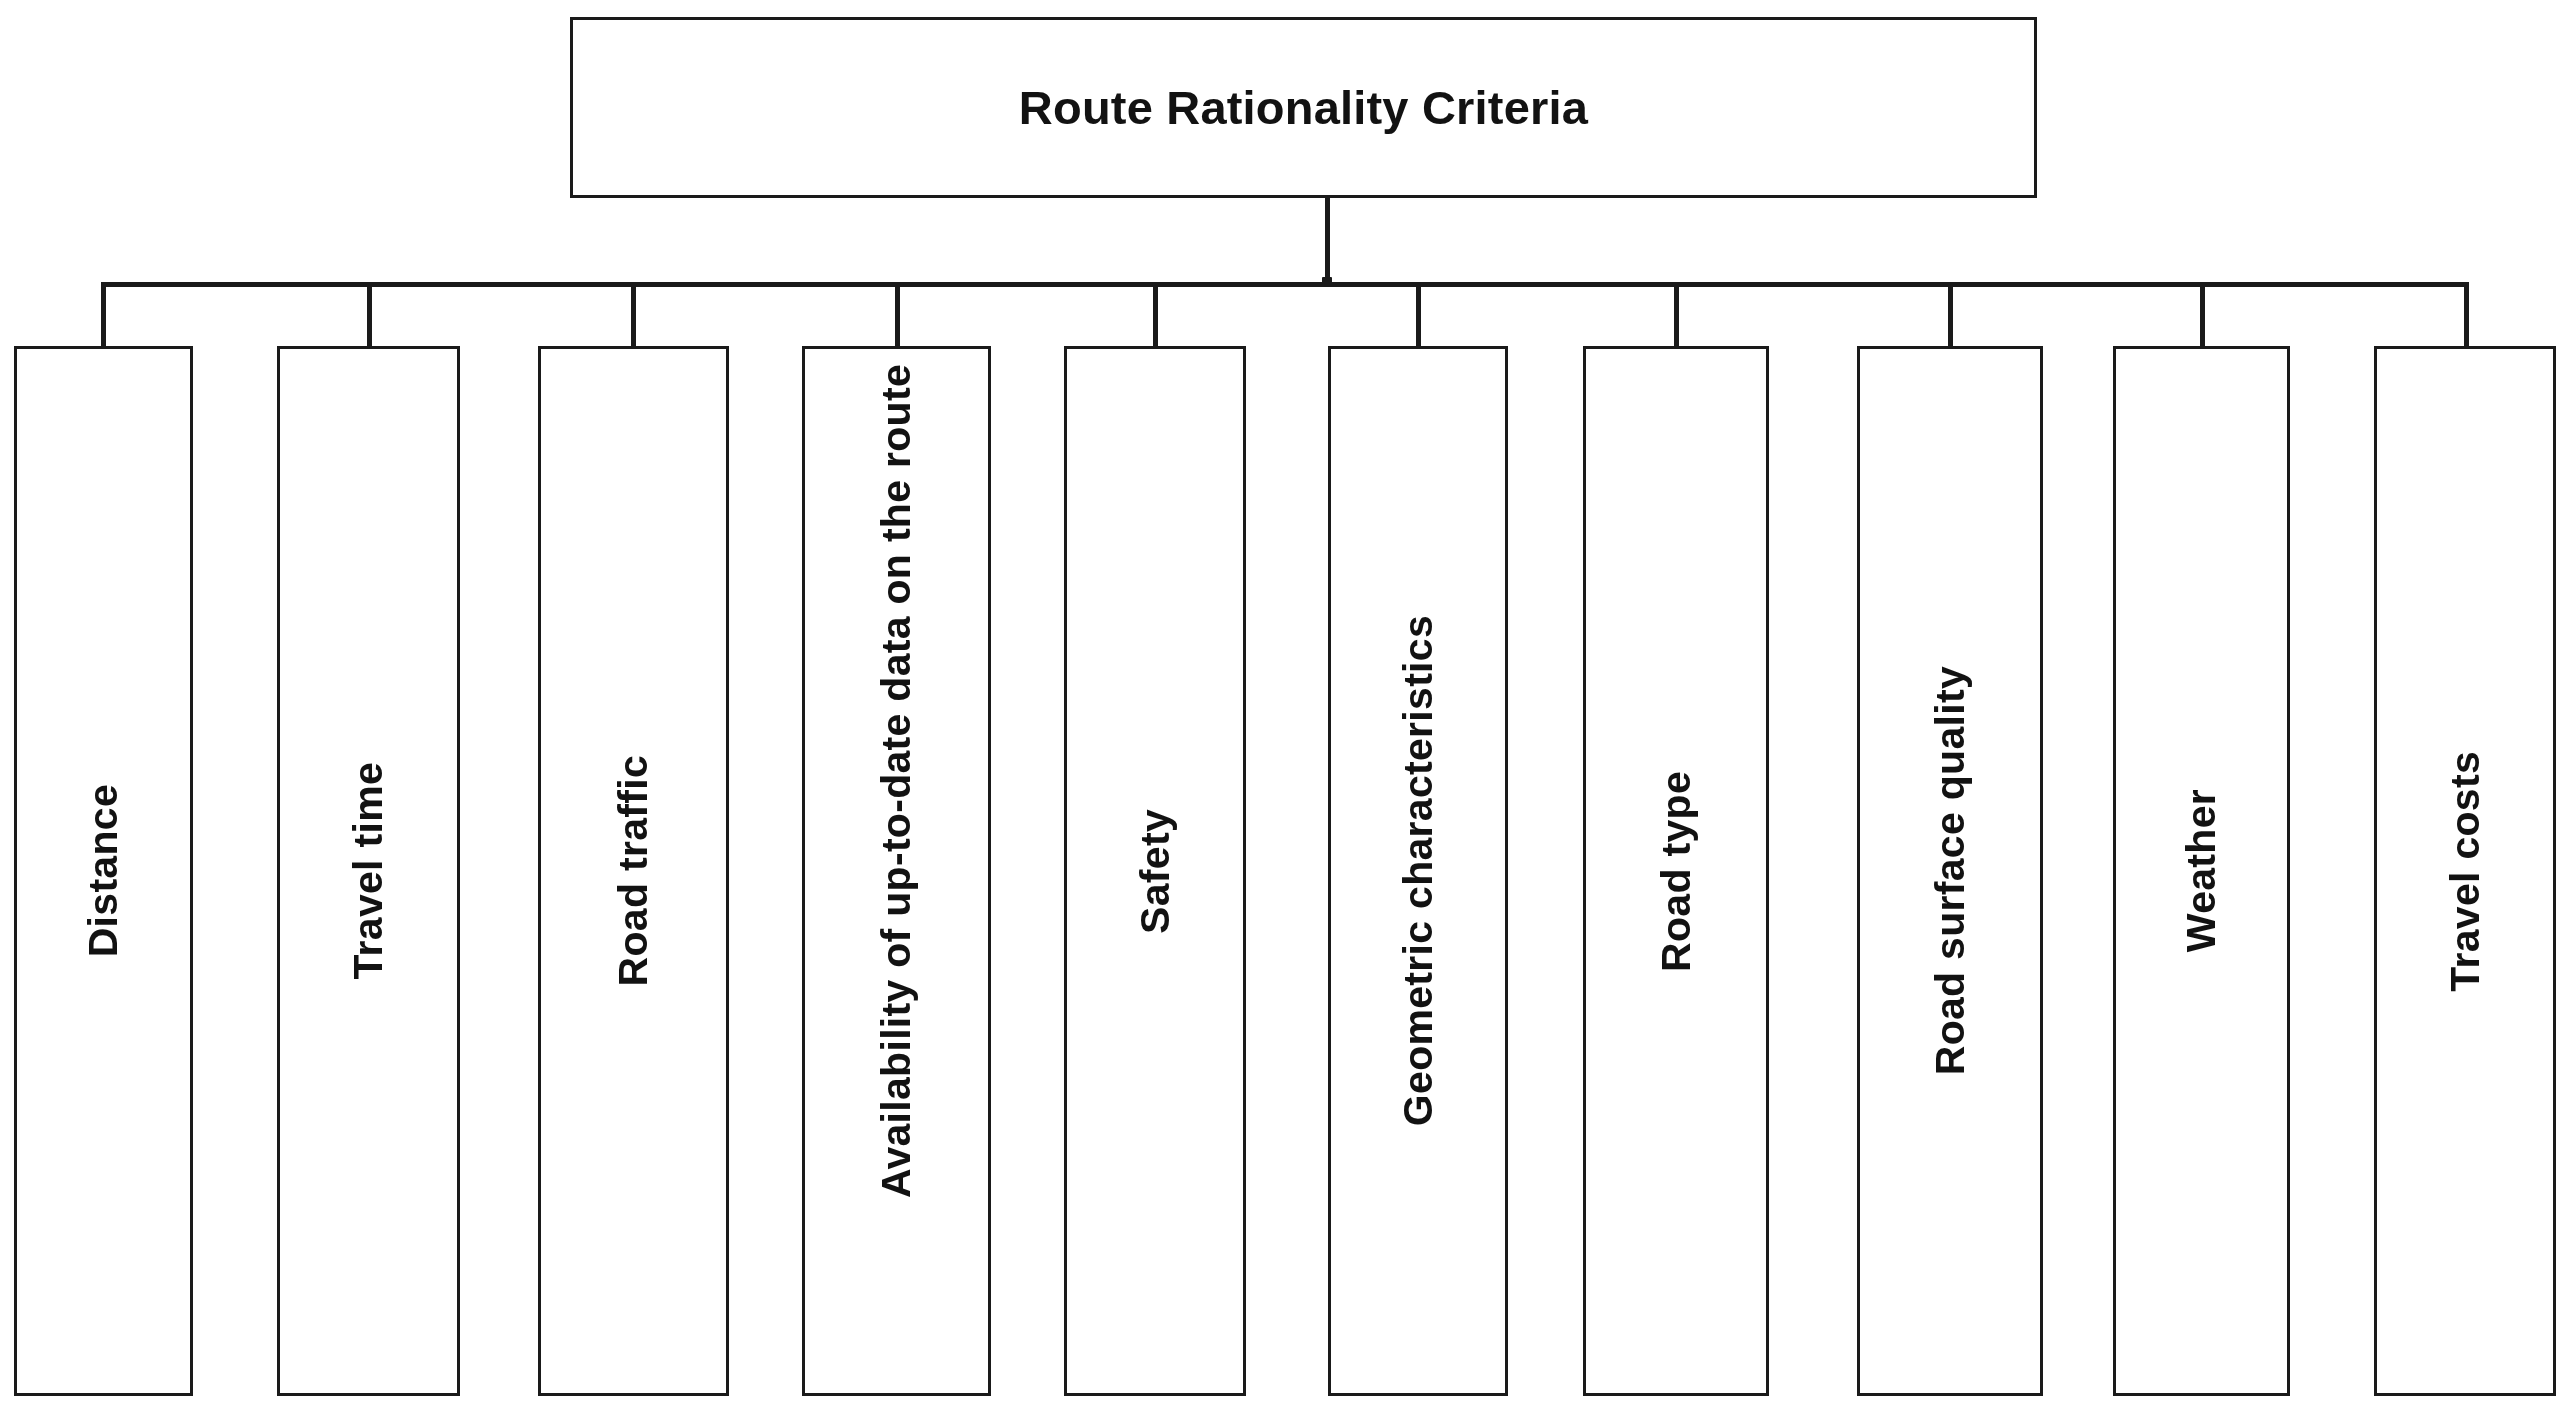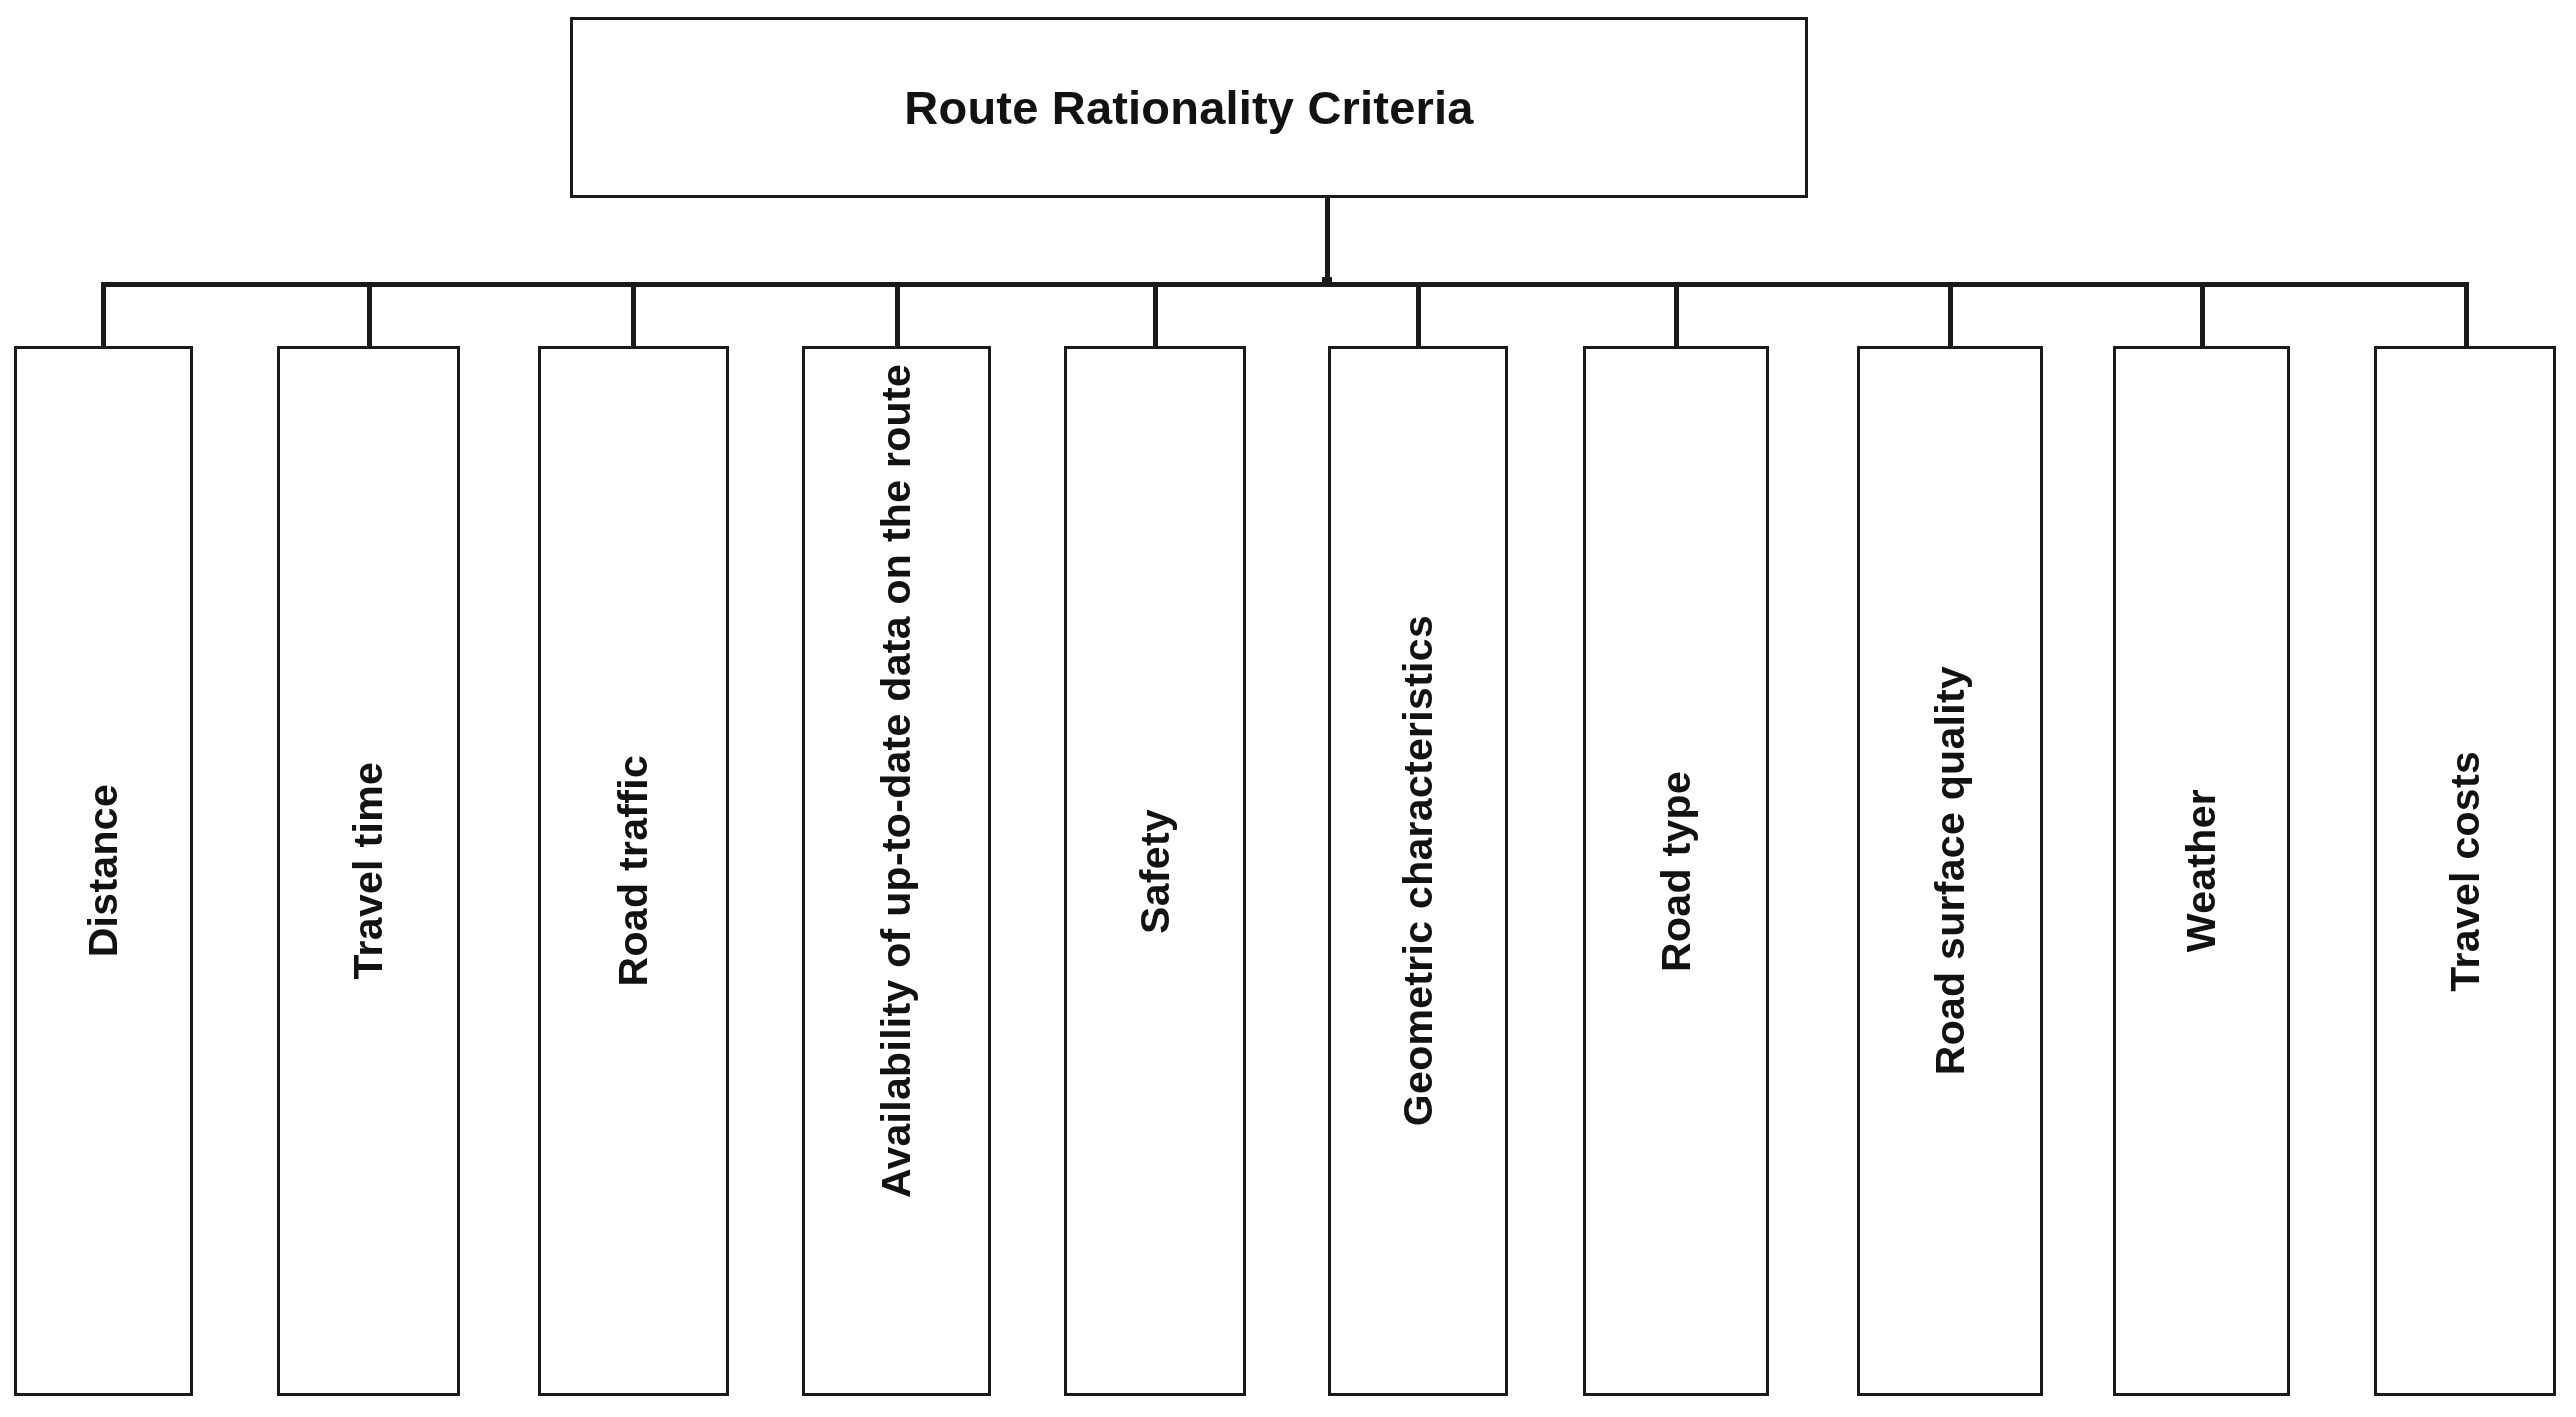--- a/index.html
+++ b/index.html
@@ -19,21 +19,21 @@
     height: 1418px;
     background: #ffffff;
     overflow: hidden;
   }
 
   
   .root-box {
     position: absolute;
     left: 570px;
     top: 17px;
-    width: 1238px;
+    width: 1467px;
     height: 181px;
     box-sizing: border-box;
     border: 3.7px solid #1a1a1a;
     background: #ffffff;
     display: flex;
     align-items: center;
     justify-content: center;
   }
   .root-label {
     font-size: 47px;

